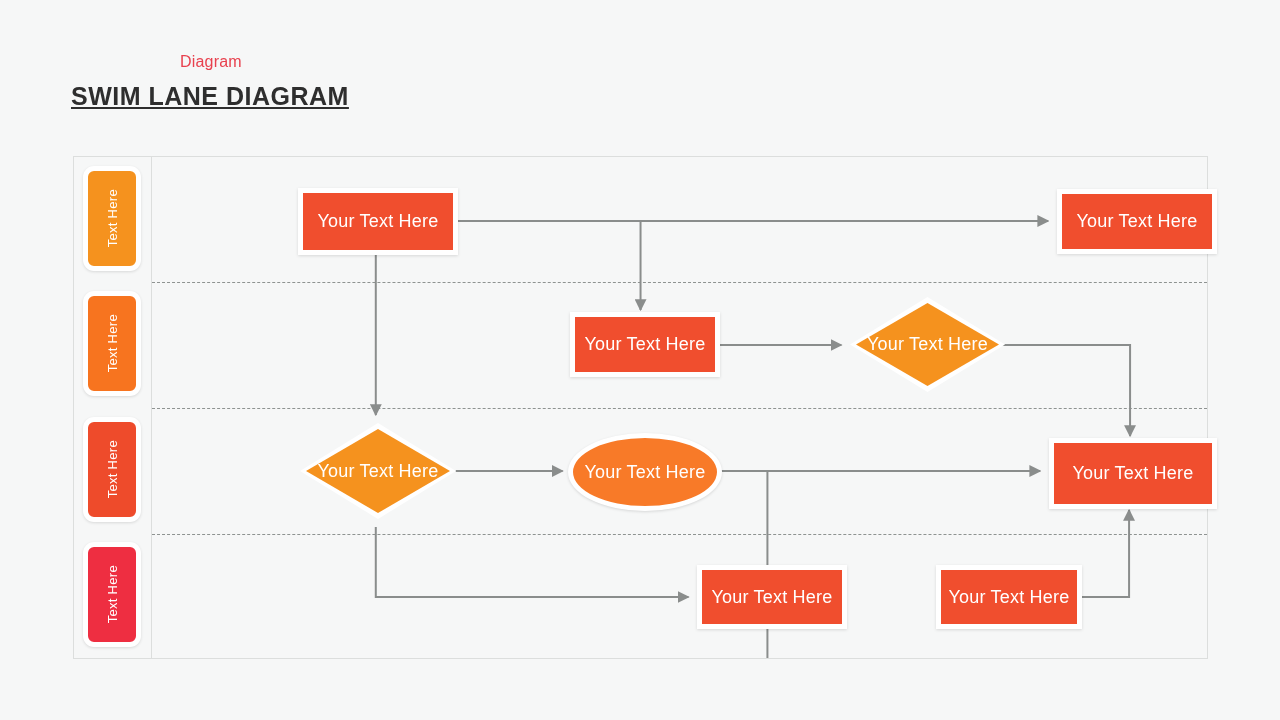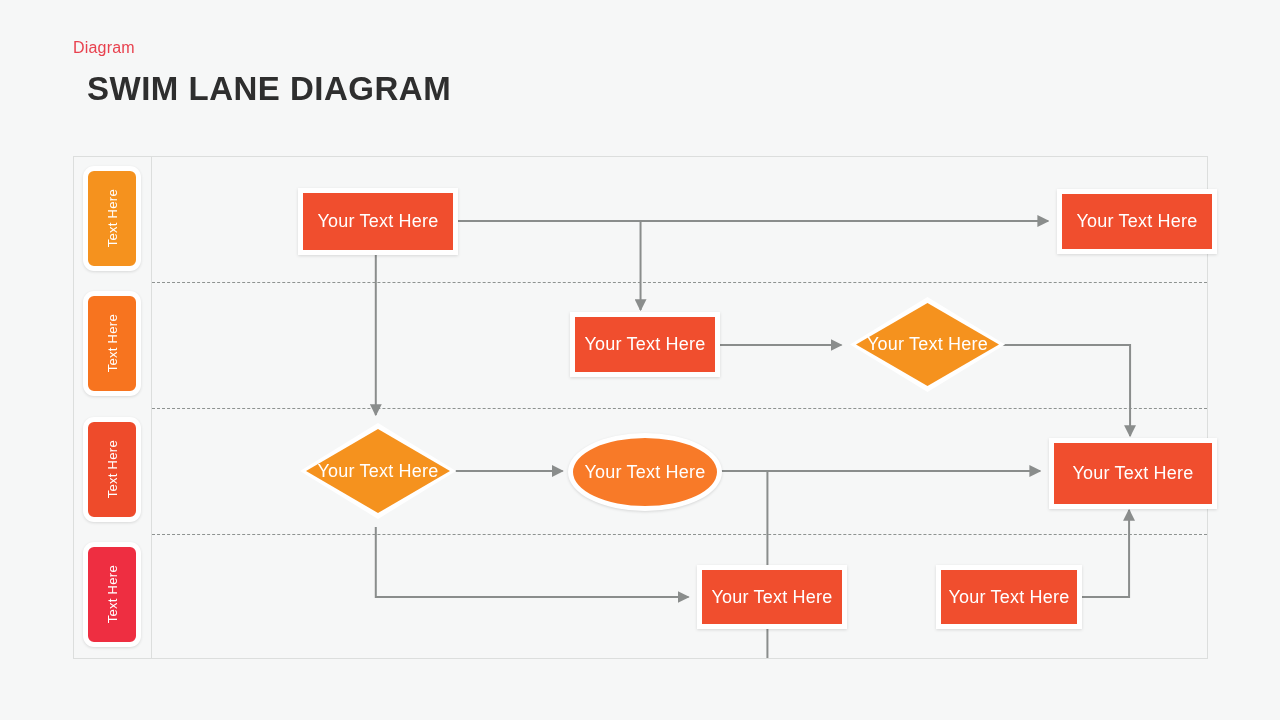--- a/index.html
+++ b/index.html
@@ -12,36 +12,38 @@
     background: #f6f7f7;
     font-family: "Liberation Sans", sans-serif;
     overflow: hidden;
     position: relative;
   }
 
   
   #header {
     position: absolute;
     left: 71px;
-    top: 40px;
+    top: 54px;
+    text-align: center;
   }
   #kicker {
     font-size: 16px;
     color: #e8414e;
     letter-spacing: 0.2px;
     line-height: 1;
     margin: 0 0 14px 2px;
   }
   #page-title {
-    font-size: 33px;
+    font-size: 25px;
     font-weight: bold;
     color: #2e2e2e;
     letter-spacing: 0.5px;
     line-height: 1;
-    margin: 16px;
+    margin: 0;
+    text-decoration: underline;
   }
 
   
   #diagram-frame {
     position: absolute;
     left: 73px;
     top: 156px;
     width: 1135px;
     height: 503px;
     border: 1px solid #dcdedd;

